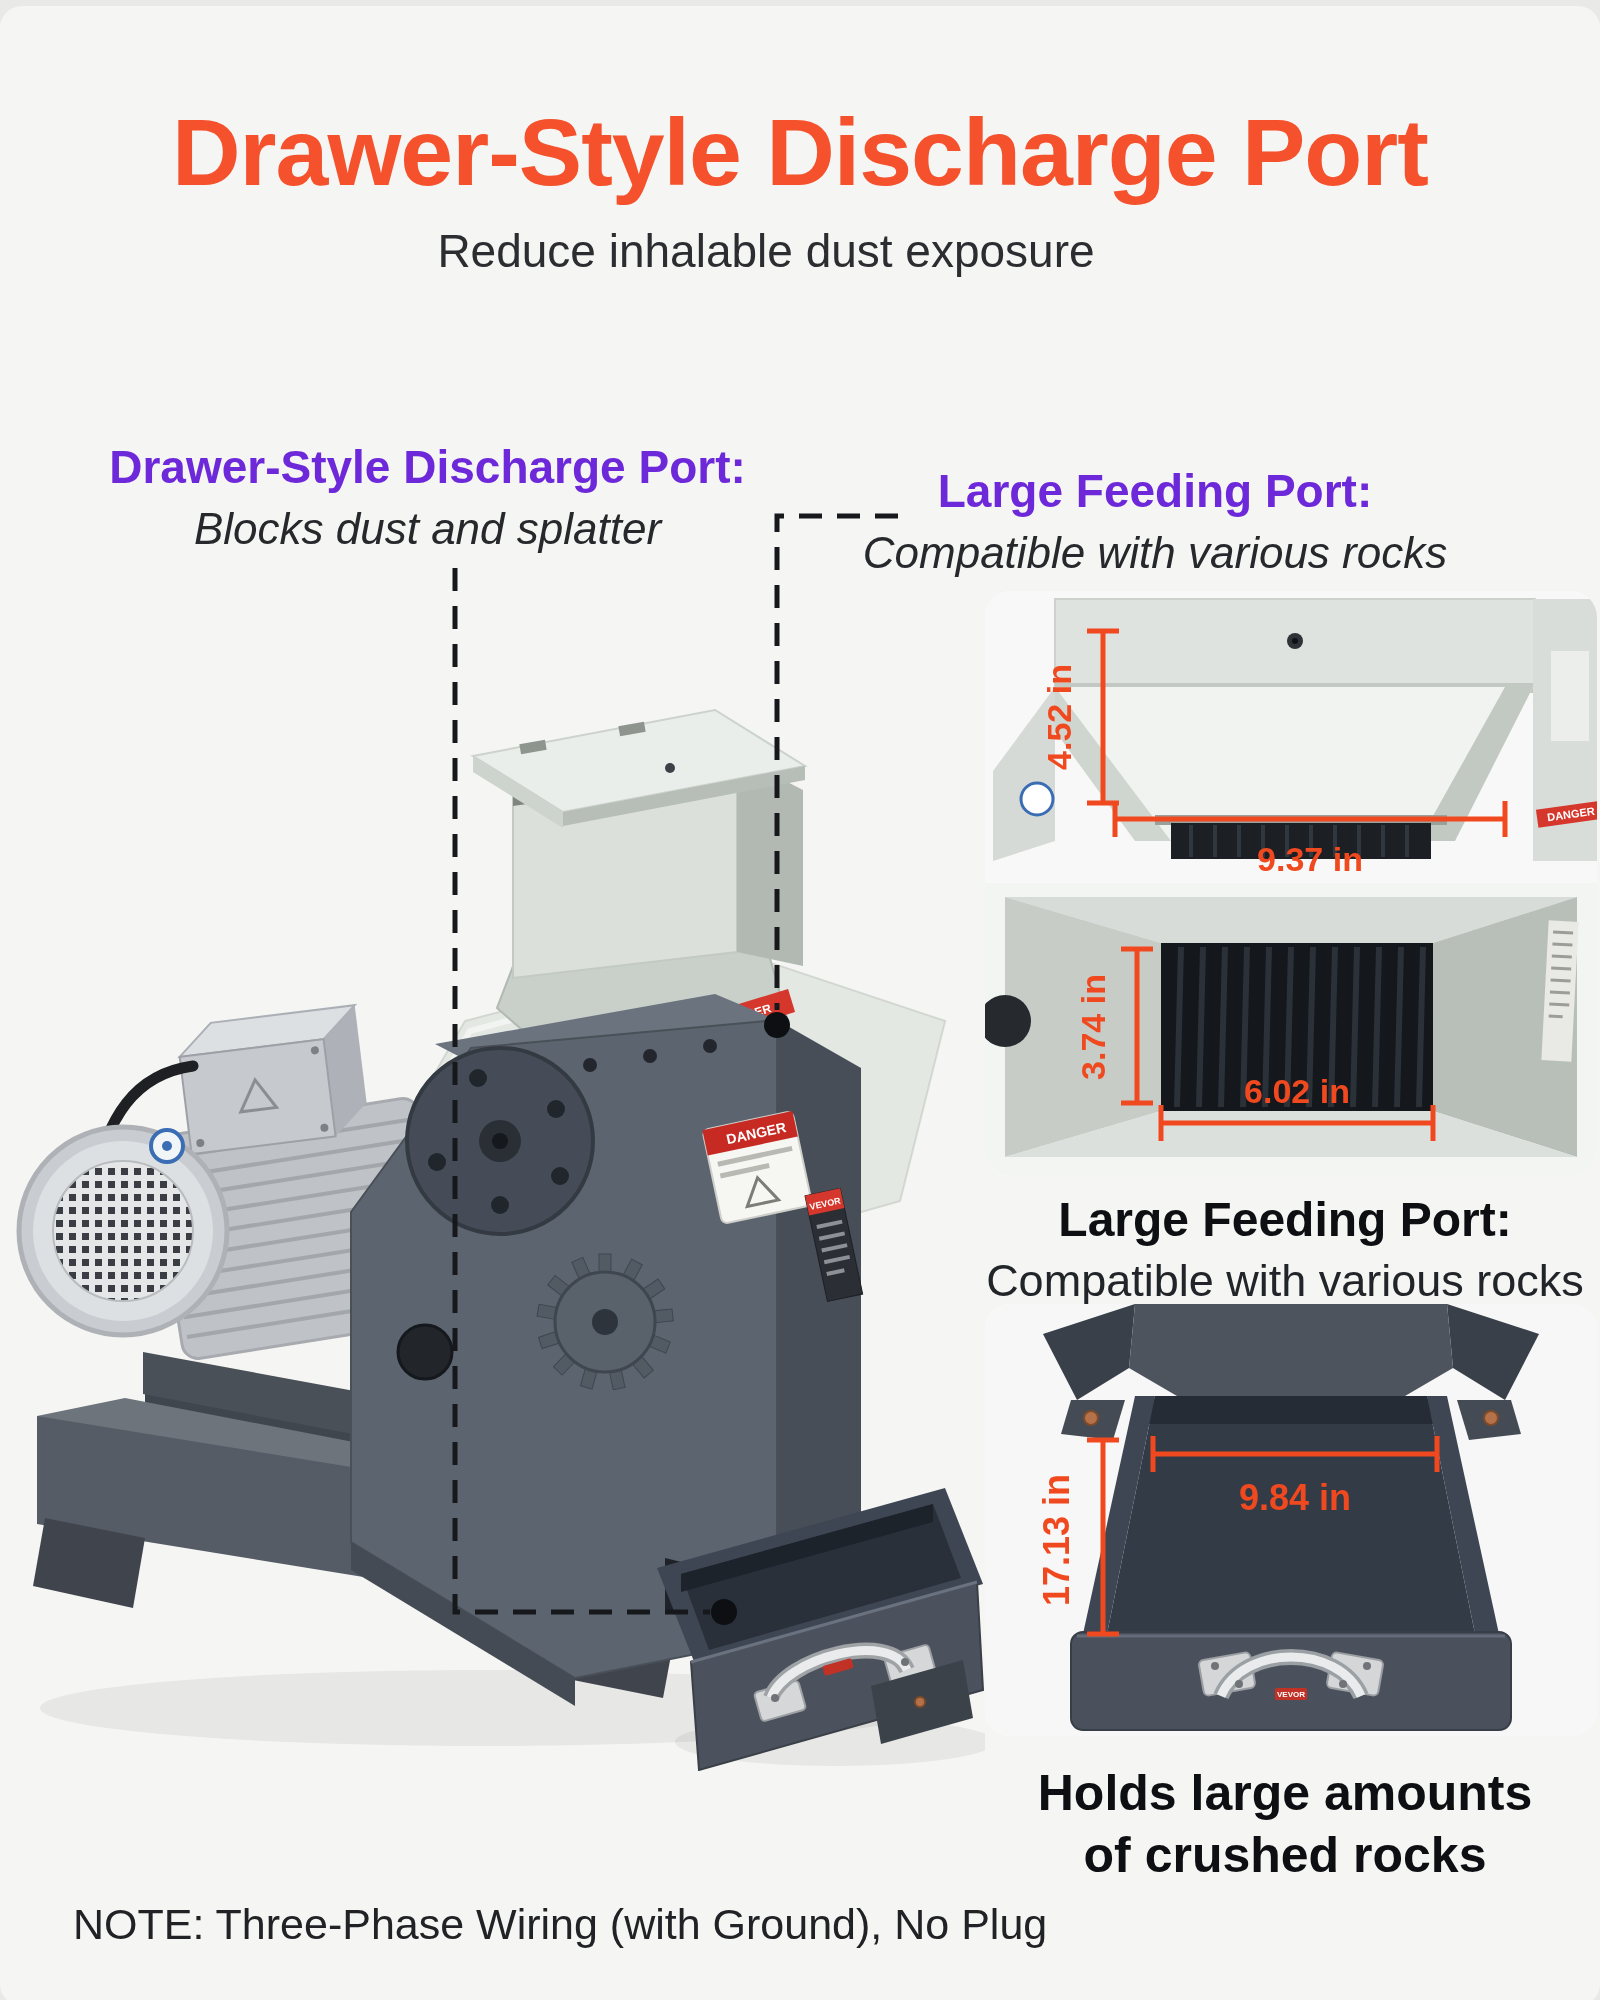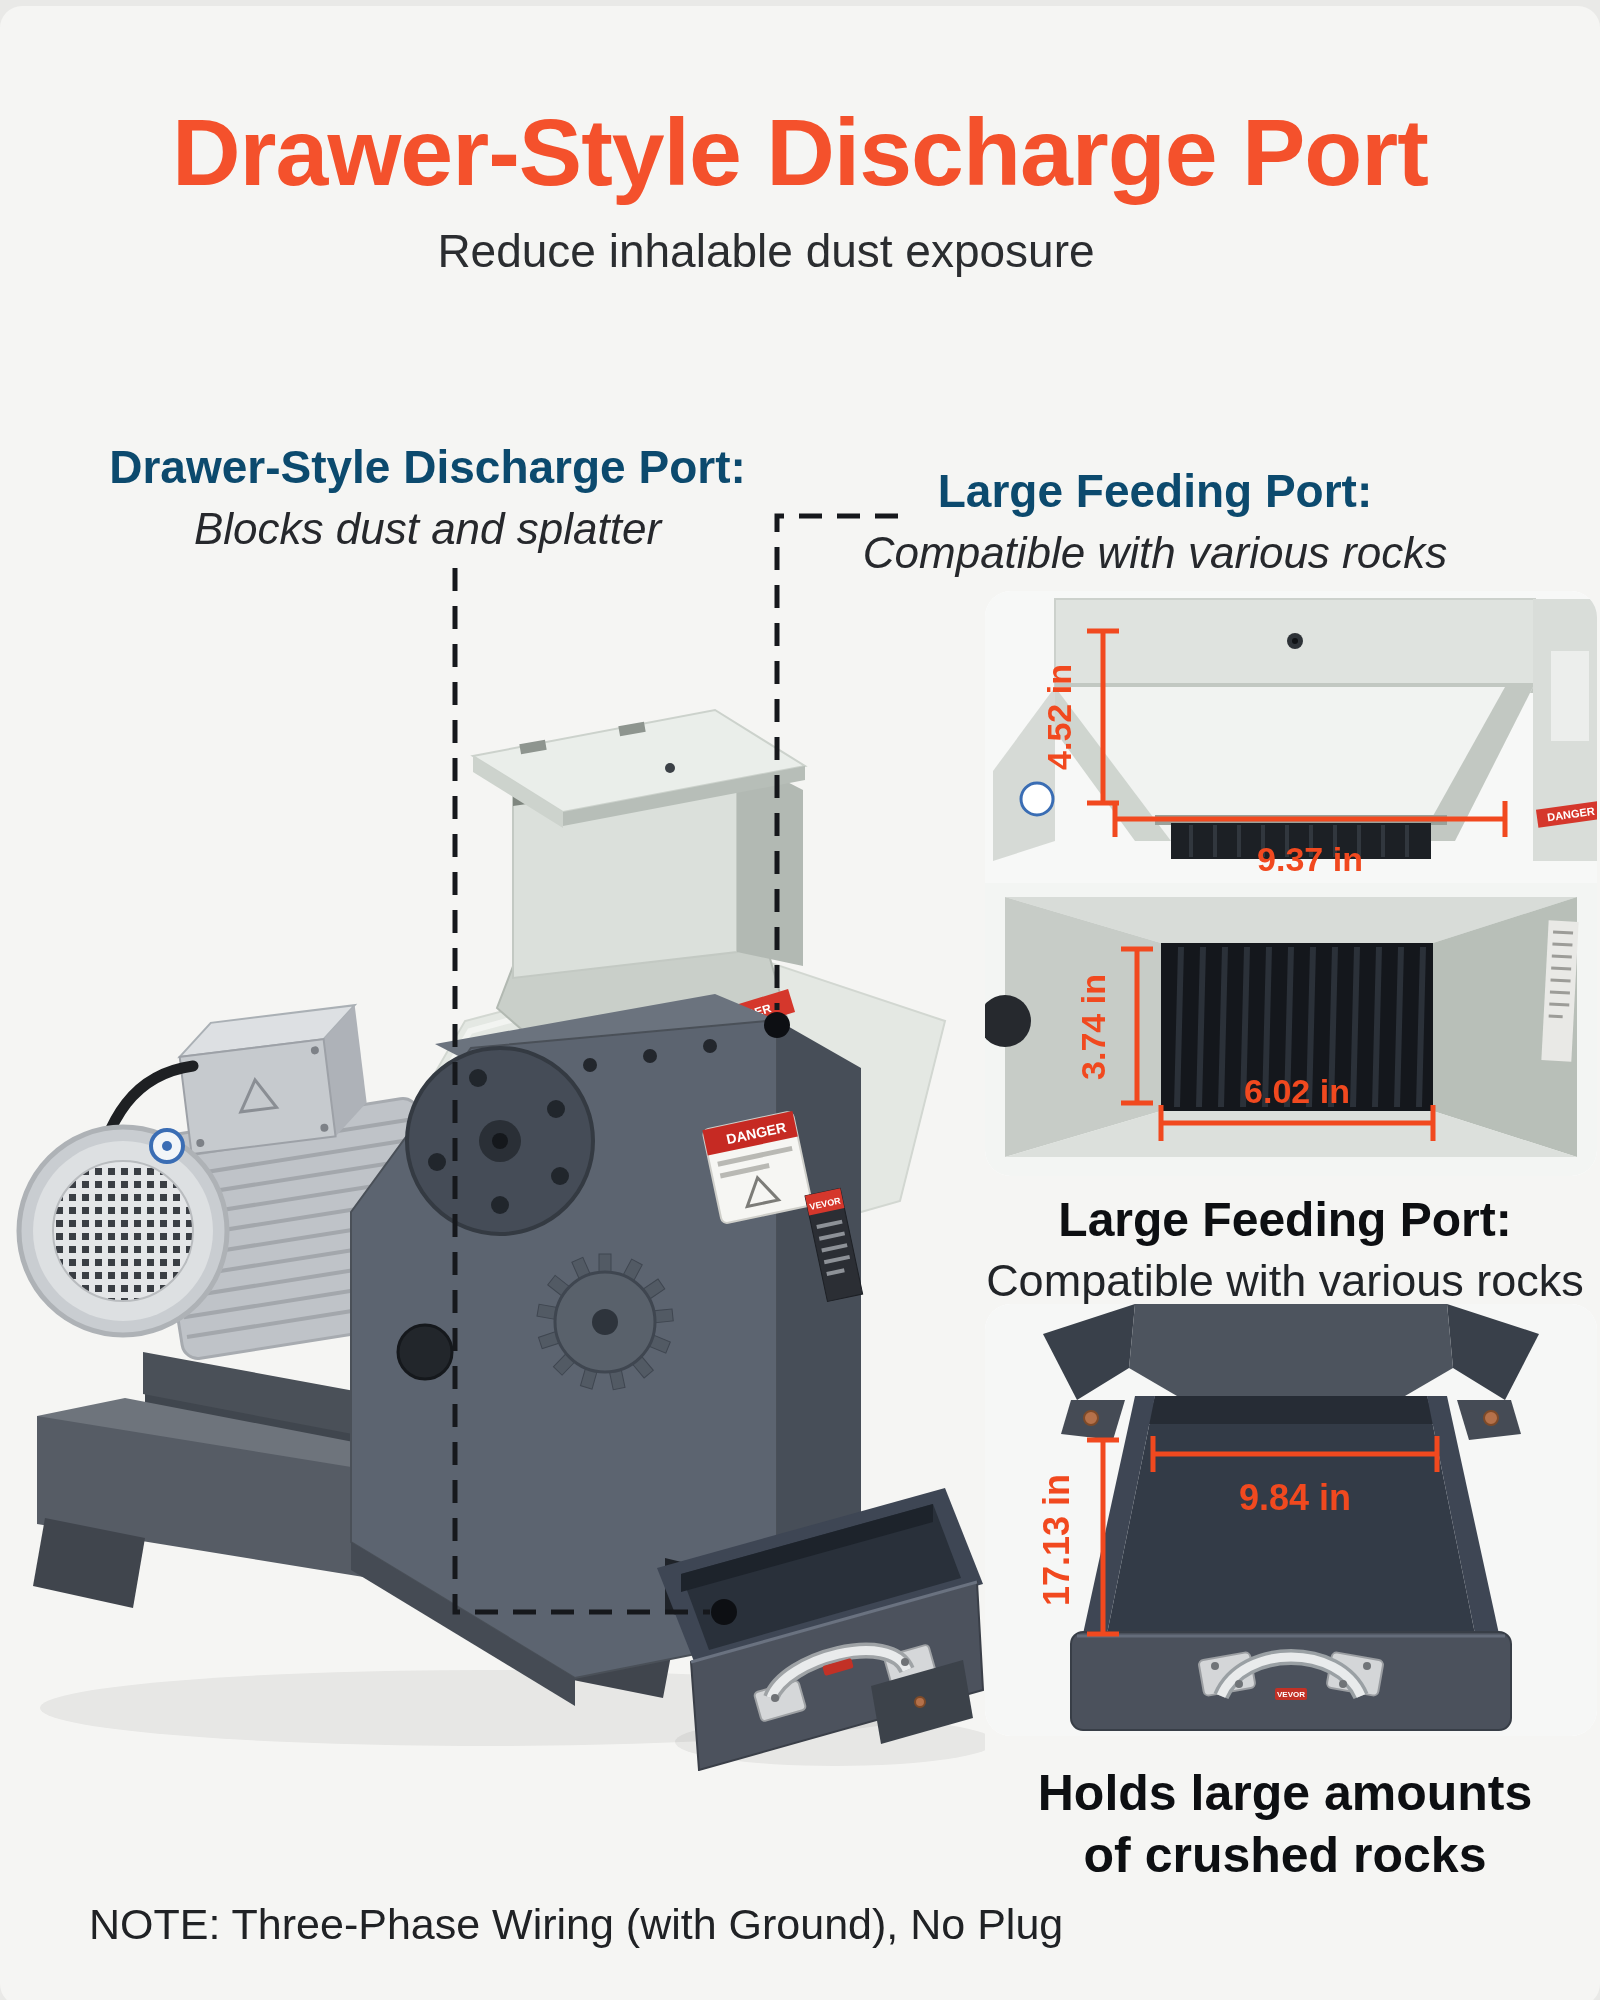--- a/index.html
+++ b/index.html
@@ -14,39 +14,39 @@
     position:absolute; left:0; top:92px; width:1600px;
     text-align:center; font-size:95px; font-weight:700;
     color:#f4512c; letter-spacing:-1px;
   }
   .subtitle {
     position:absolute; left:0; top:218px; width:1532px;
     text-align:center; font-size:46px; font-weight:400; color:#2b2d30;
   }
   
   .callout { position:absolute; text-align:center; color:#0e1013; }
-  .callout .c-title { font-size:46px; font-weight:700; color:#0c4a6e; }
+  .callout .c-title { font-size:46px; font-weight:700; color:#6d28d9; }
   .callout .c-desc  { font-size:44px; font-weight:400; color:#26282c; margin-top:10px;font-style:italic; }
   .callout-left  { left:55px;  top:434px; width:745px; }
   .callout-right { left:855px; top:458px; width:600px; }
   
   .inset-card {
     position:absolute; background:#ffffff; border-radius:26px; overflow:hidden;
   }
   .inset-1 { left:985px; top:585px;  width:612px; height:585px; }
   .inset-2 { left:985px; top:1298px; width:612px; height:432px; }
   .caption { position:absolute; text-align:center; }
   .caption-1 { left:965px; top:1186px; width:640px; }
   .caption-1 .cap-title { font-size:48px; font-weight:700; color:#0d0f12; }
   .caption-1 .cap-desc  { font-size:45px; font-weight:400; color:#212428; margin-top:8px; }
   .caption-2 { left:965px; top:1756px; width:640px; }
   .caption-2 .cap-line { font-size:50px; font-weight:700; color:#0d0f12; line-height:62px; }
   
   .note {
-    position:absolute; left:89px; top:1894px;
+    position:absolute; left:73px; top:1894px;
     font-size:43px; font-weight:400; color:#202225;
   }
   
   .machine-wrap { position:absolute; left:15px; top:640px; width:970px; height:1125px; }
   .overlay { position:absolute; left:0; top:0; width:1600px; height:2000px; pointer-events:none; }
   svg { display:block; }
   .dim-text { font-family:"Liberation Sans", sans-serif; font-weight:700; fill:#f1491f; }
   .sticker-text { font-family:"Liberation Sans", sans-serif; font-weight:700; fill:#ffffff; }
 </style>
 </head>

